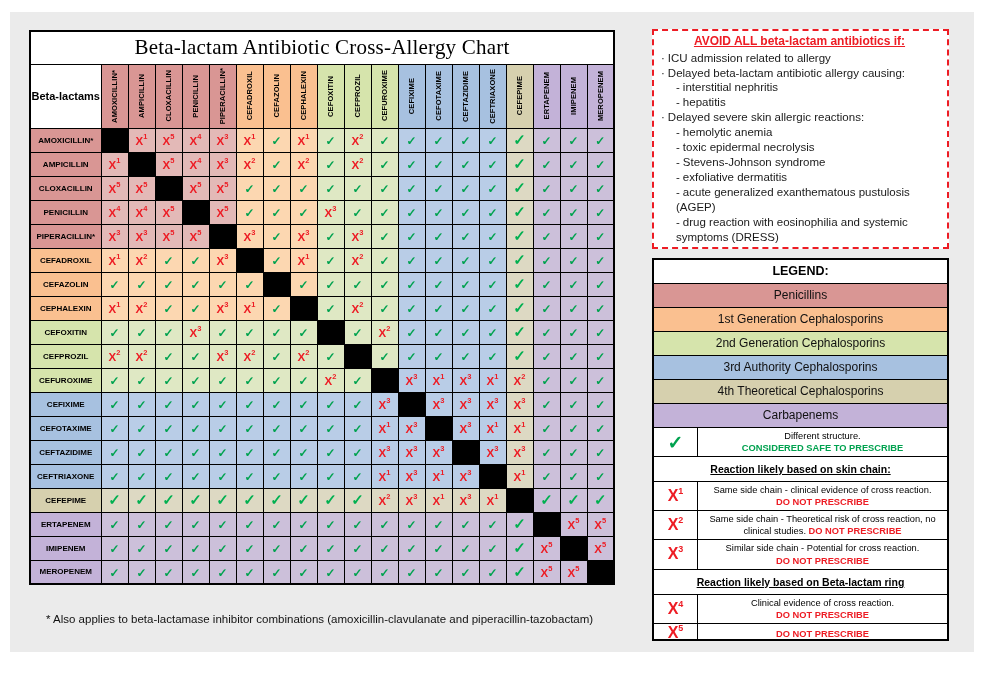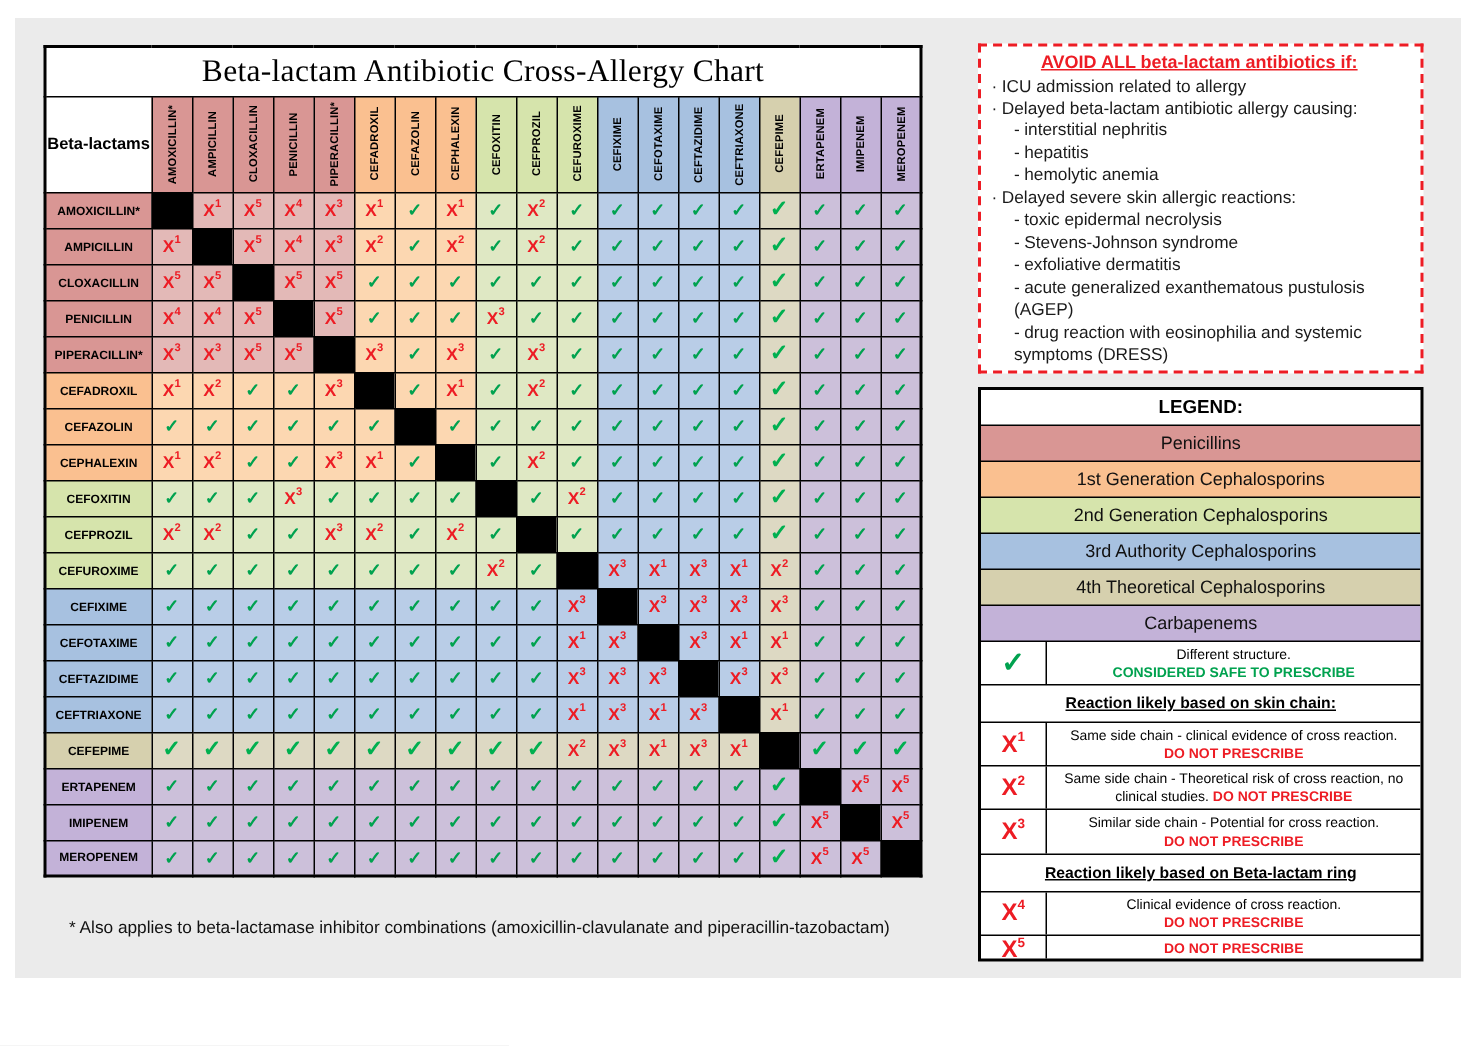--- a/index.html
+++ b/index.html
@@ -80,21 +80,21 @@
   .lrow { display:flex; align-items:stretch; border-bottom:1px solid #000; flex:1; }
   .lrow:last-child { border-bottom:none; }
   .lsym {
     flex:0 0 44px; border-right:1px solid #000;
     display:flex; align-items:center; justify-content:center;
   }
   .lsym .chk { font-size:19px; }
   .lsym .xmark { font-size:16px; }
   .lsym .xmark sup { font-size:9px; }
   .ldesc {
-    flex:1; display:flex; flex-direction:column; justify-content:flex-start;
+    flex:1; display:flex; flex-direction:column; justify-content:flex-end;
     text-align:center; font-size:9.3px; line-height:1.3; padding:2px 4px;
   }
   .verdict { font-weight:bold; color:#ed1c24; }
   .verdict.safe { color:#00a24f; }
   .lsection {
     text-align:center; font-weight:bold; font-size:10.5px;
     text-decoration:underline; padding:6px 2px; border-bottom:1px solid #000;
   }
 
   
@@ -602,22 +602,22 @@
 
   <div class="footnote">* Also applies to beta-lactamase inhibitor combinations (amoxicillin-clavulanate and piperacillin-tazobactam)</div>
 
   <div class="avoid-box">
     <div class="avoid-title">AVOID ALL beta-lactam antibiotics if:</div>
     <div id="avoid-items">
         <div class="avoid-line lvl0"><span class="bullet">·</span><span>ICU admission related to allergy</span></div>
         <div class="avoid-line lvl0"><span class="bullet">·</span><span>Delayed beta-lactam antibiotic allergy causing:</span></div>
         <div class="avoid-line lvl1"><span class="bullet">-</span><span>interstitial nephritis</span></div>
         <div class="avoid-line lvl1"><span class="bullet">-</span><span>hepatitis</span></div>
+        <div class="avoid-line lvl0"><span class="bullet">·</span><span>Delayed severe skin allergic reactions:</span></div>
         <div class="avoid-line lvl1"><span class="bullet">-</span><span>hemolytic anemia</span></div>
-        <div class="avoid-line lvl0"><span class="bullet">·</span><span>Delayed severe skin allergic reactions:</span></div>
         <div class="avoid-line lvl1"><span class="bullet">-</span><span>toxic epidermal necrolysis</span></div>
         <div class="avoid-line lvl1"><span class="bullet">-</span><span>Stevens-Johnson syndrome</span></div>
         <div class="avoid-line lvl1"><span class="bullet">-</span><span>exfoliative dermatitis</span></div>
         <div class="avoid-line lvl1"><span class="bullet">-</span><span>acute generalized exanthematous pustulosis (AGEP)</span></div>
         <div class="avoid-line lvl1"><span class="bullet">-</span><span>drug reaction with eosinophilia and systemic symptoms (DRESS)</span></div>
       </div>
   </div>
 
   <div class="legend-box">
     <div class="legend-title">LEGEND:</div>

